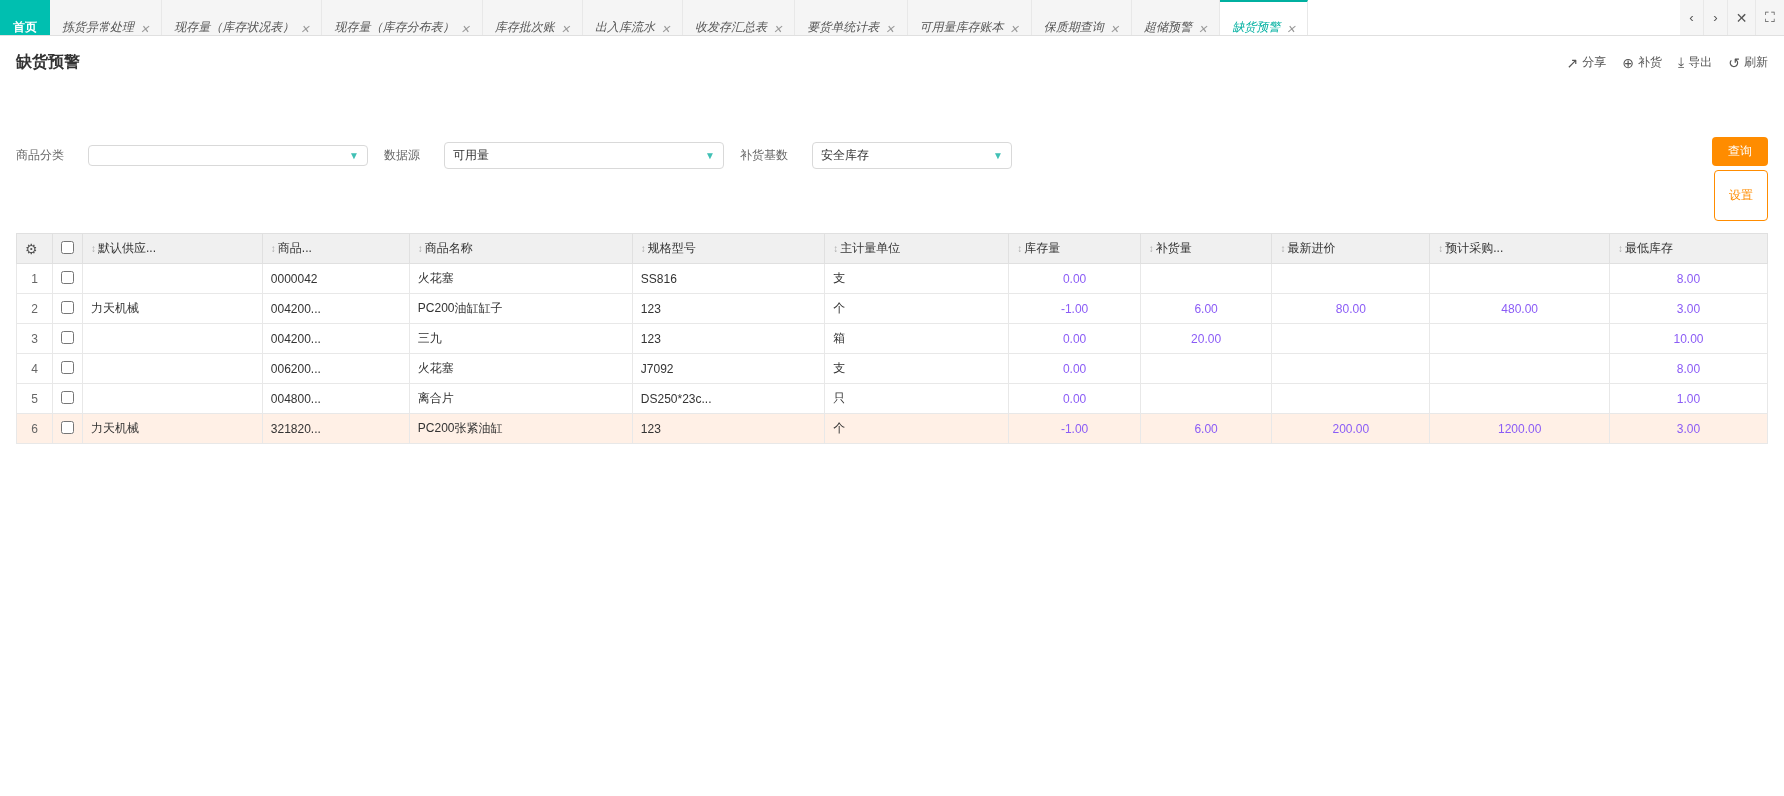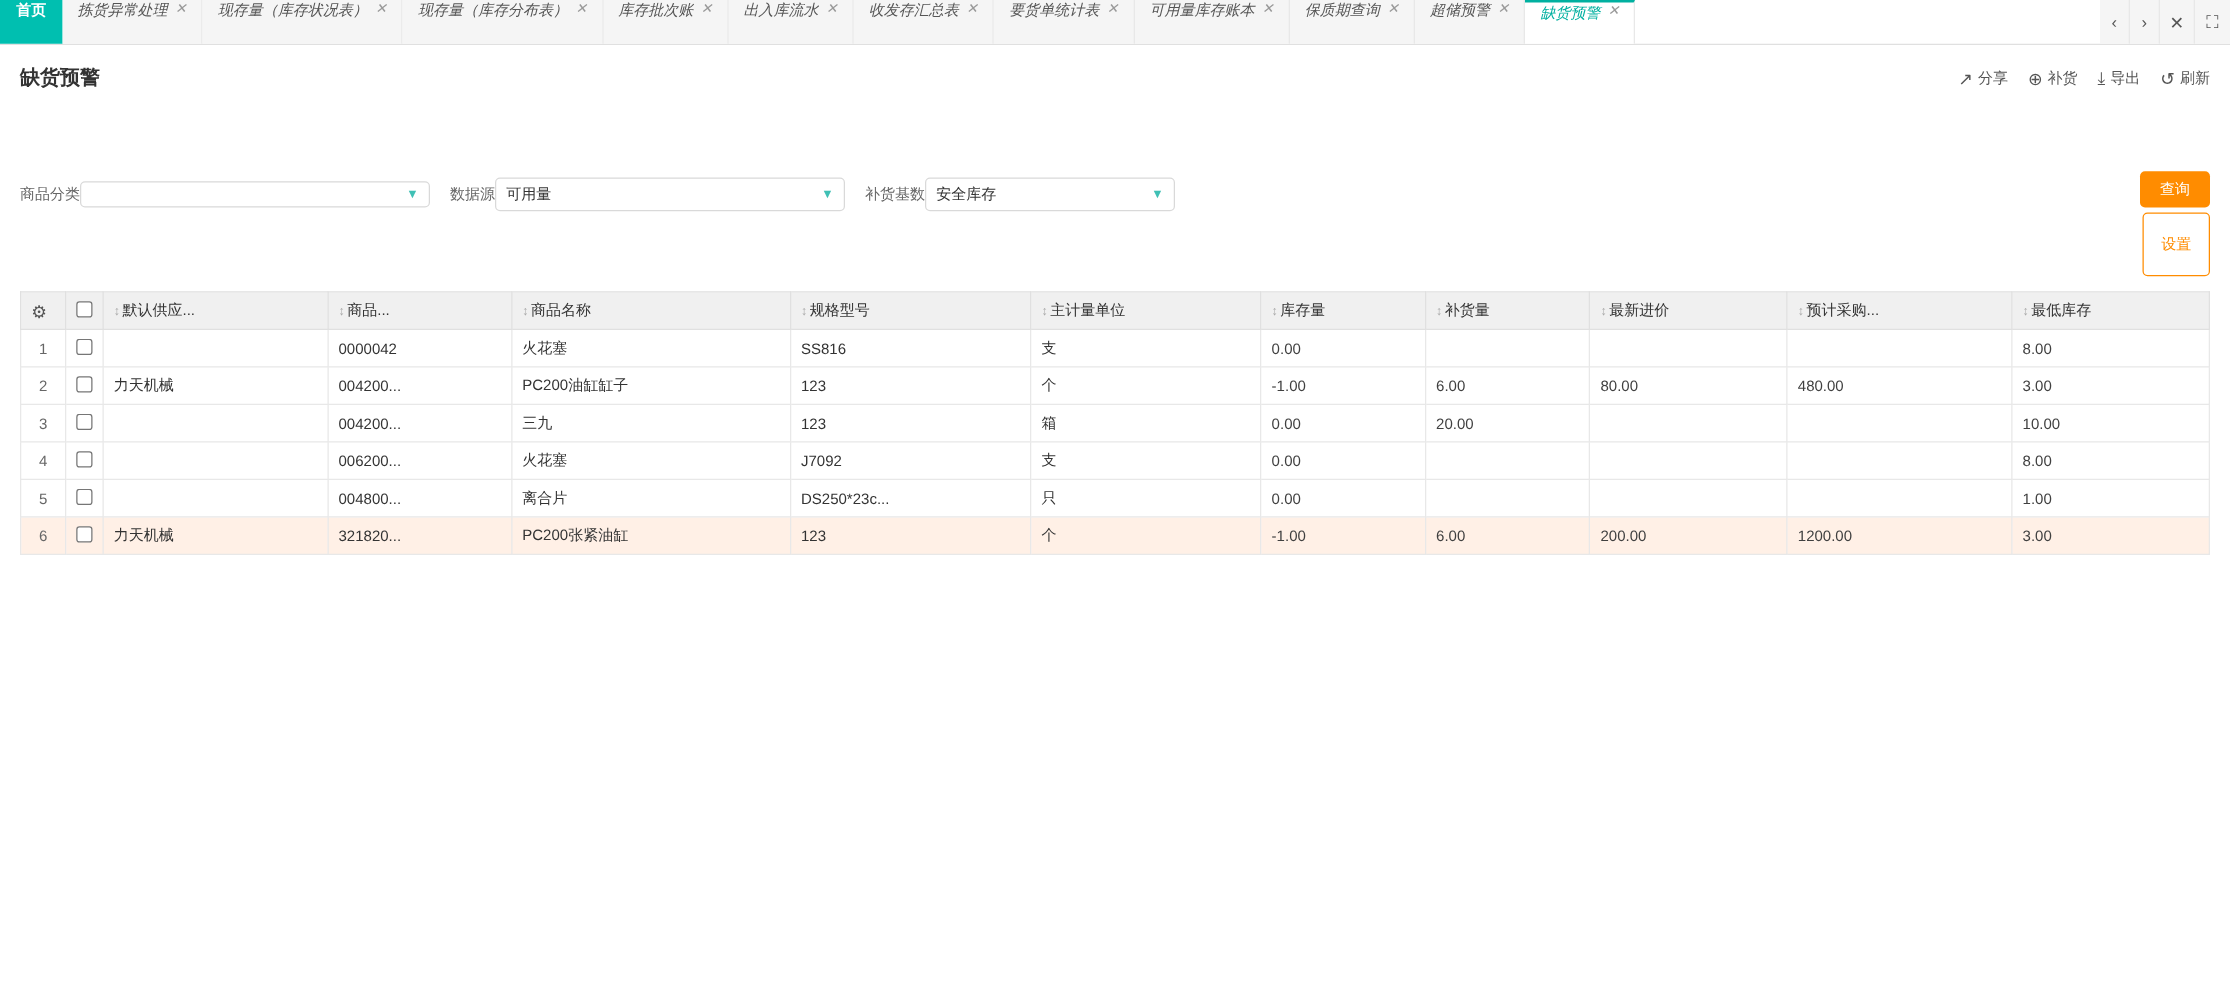--- a/index.html
+++ b/index.html
@@ -9,21 +9,21 @@
     .tab-bar {
       display: flex;
       align-items: center;
       background: #fff;
       border-bottom: 1px solid #e0e0e0;
       height: 36px;
       overflow: hidden;
     }
     .tab-item {
       display: flex;
-      align-items: flex-start;
+      align-items: flex-end;
       padding: 0 12px;
       height: 36px;
       white-space: nowrap;
       cursor: pointer;
       font-size: 12px;
       color: #555;
       border-right: 1px solid #e8e8e8;
       background: #f5f5f5;
       gap: 4px;
     }
@@ -124,21 +124,21 @@
     .filter-row {
       display: flex;
       align-items: center;
       gap: 16px;
       margin-bottom: 12px;
       flex-wrap: wrap;
     }
     .filter-group {
       display: flex;
       align-items: center;
-      gap: 0;
+      gap: 24px;
     }
     .filter-label { color: #666; font-size: 12px; }
     .filter-select {
       display: flex;
       align-items: center;
       border: 1px solid #d9d9d9;
       border-radius: 4px;
       padding: 4px 8px;
       background: #fff;
       cursor: pointer;
@@ -198,21 +198,21 @@
     .data-table td {
       border: 1px solid #e8e8e8;
       padding: 6px 8px;
       white-space: nowrap;
     }
     .data-table tr.highlighted td { background: #fff0e6; }
 
     .th-gear { text-align: center; width: 36px; }
     .th-checkbox { text-align: center; width: 30px; }
     .td-center { text-align: center; }
-    .td-num { text-align: left; color: #404040; }
+    .td-num { text-align: center; color: #8b5cf6; }
 
     .row-num { color: #666; text-align: center; }
     .checkbox-cell { text-align: center; }
 
     input[type="checkbox"] { cursor: pointer; }
 
     
     .gear-icon { font-size: 14px; color: #555; cursor: pointer; }
   </style>
 </head>

